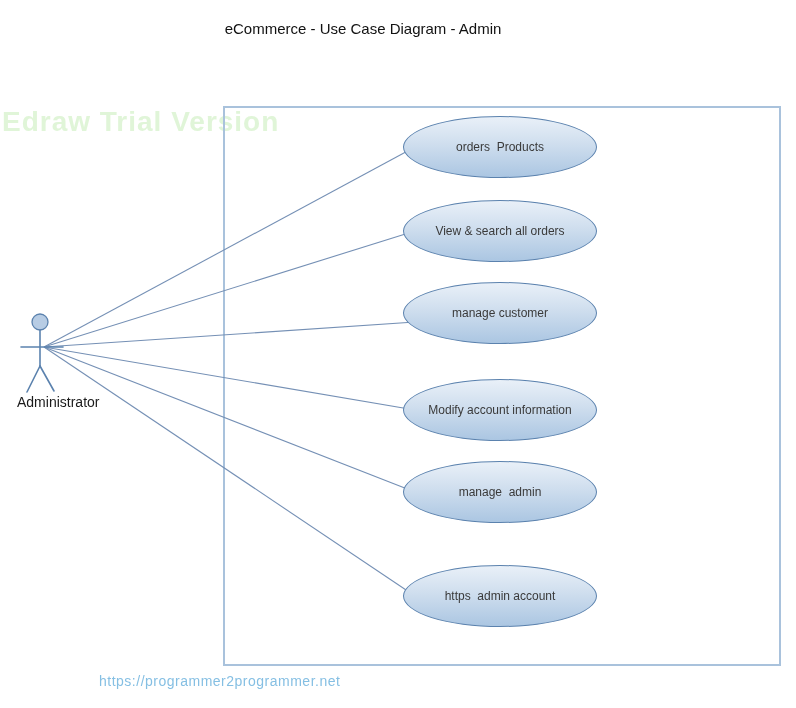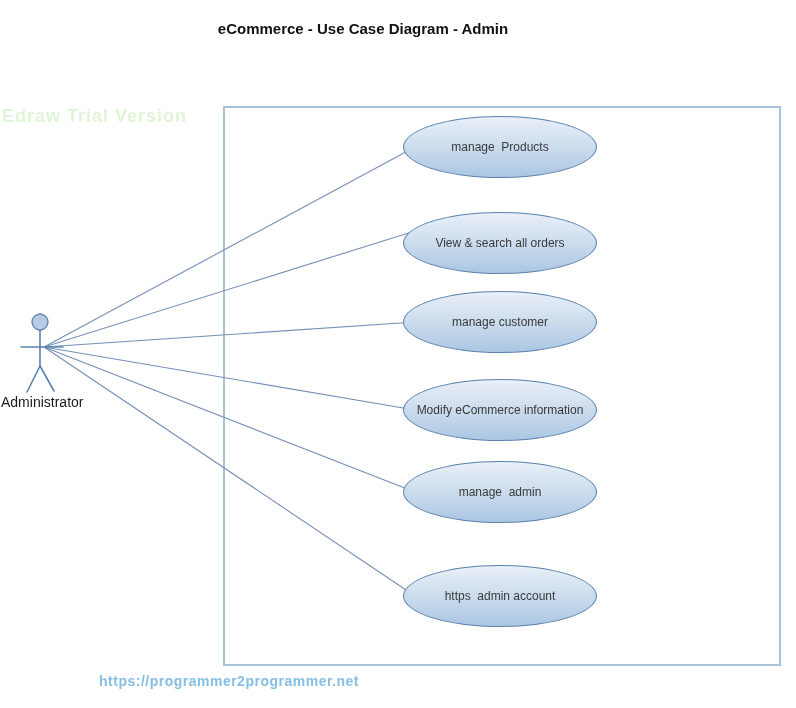--- a/index.html
+++ b/index.html
@@ -14,29 +14,29 @@
     height: 708px;
     background: #ffffff;
     overflow: hidden;
   }
   .diagram-title {
     position: absolute;
     top: 20px;
     left: 363px;
     transform: translateX(-50%);
     font-size: 15px;
-    font-weight: bold;
+    font-weight: normal;
     color: var(--title-color);
     white-space: nowrap;
   }
   .watermark {
     position: absolute;
     top: 106px;
     left: 2px;
-    font-size: 18px;
+    font-size: 28px;
     font-weight: bold;
     letter-spacing: 1px;
     color: var(--watermark-color);
     white-space: nowrap;
   }
   .boundary {
     position: absolute;
     left: 223px;
     top: 106px;
     width: 558px;
@@ -89,27 +89,28 @@
     color: var(--usecase-text);
     white-space: pre;
   }
   .actor-label {
     position: absolute;
     left: 1px;
     top: 394px;
     font-size: 14px;
     color: #1a1a1a;
     white-space: nowrap;
+    padding-left: 16px;
   }
   .footer-url {
     position: absolute;
     left: 99px;
     top: 673px;
     font-size: 14px;
-    font-weight: bold;
+    font-weight: normal;
     letter-spacing: 0.5px;
     color: var(--url-color);
     white-space: nowrap;
     text-decoration: none;
   }
 </style>
 </head>
 <body>
 
 <div class="canvas">
@@ -134,33 +135,33 @@
       <line class="actor-limb" x1="40" y1="330" x2="40" y2="366"></line>
       <line class="actor-limb" x1="21" y1="347" x2="63" y2="347"></line>
       <line class="actor-limb" x1="40" y1="366" x2="27" y2="392"></line>
       <line class="actor-limb" x1="40" y1="366" x2="54" y2="391"></line>
     </g>
   </svg>
 
   <div class="actor-label">Administrator</div>
 
   <div class="usecase" style="top:116px">
-    <span class="usecase-label">manage  Products</span>
+    <span class="usecase-label">orders  Products</span>
   </div>
 
-  <div class="usecase" style="top:212px">
+  <div class="usecase" style="top:200px">
     <span class="usecase-label">View &amp; search all orders</span>
   </div>
 
-  <div class="usecase" style="top:291px">
+  <div class="usecase" style="top:282px">
     <span class="usecase-label">manage customer</span>
   </div>
 
   <div class="usecase" style="top:379px">
-    <span class="usecase-label">Modify eCommerce information</span>
+    <span class="usecase-label">Modify account information</span>
   </div>
 
   <div class="usecase" style="top:461px">
     <span class="usecase-label">manage  admin</span>
   </div>
 
   <div class="usecase" style="top:565px">
     <span class="usecase-label">https  admin account</span>
   </div>
 

